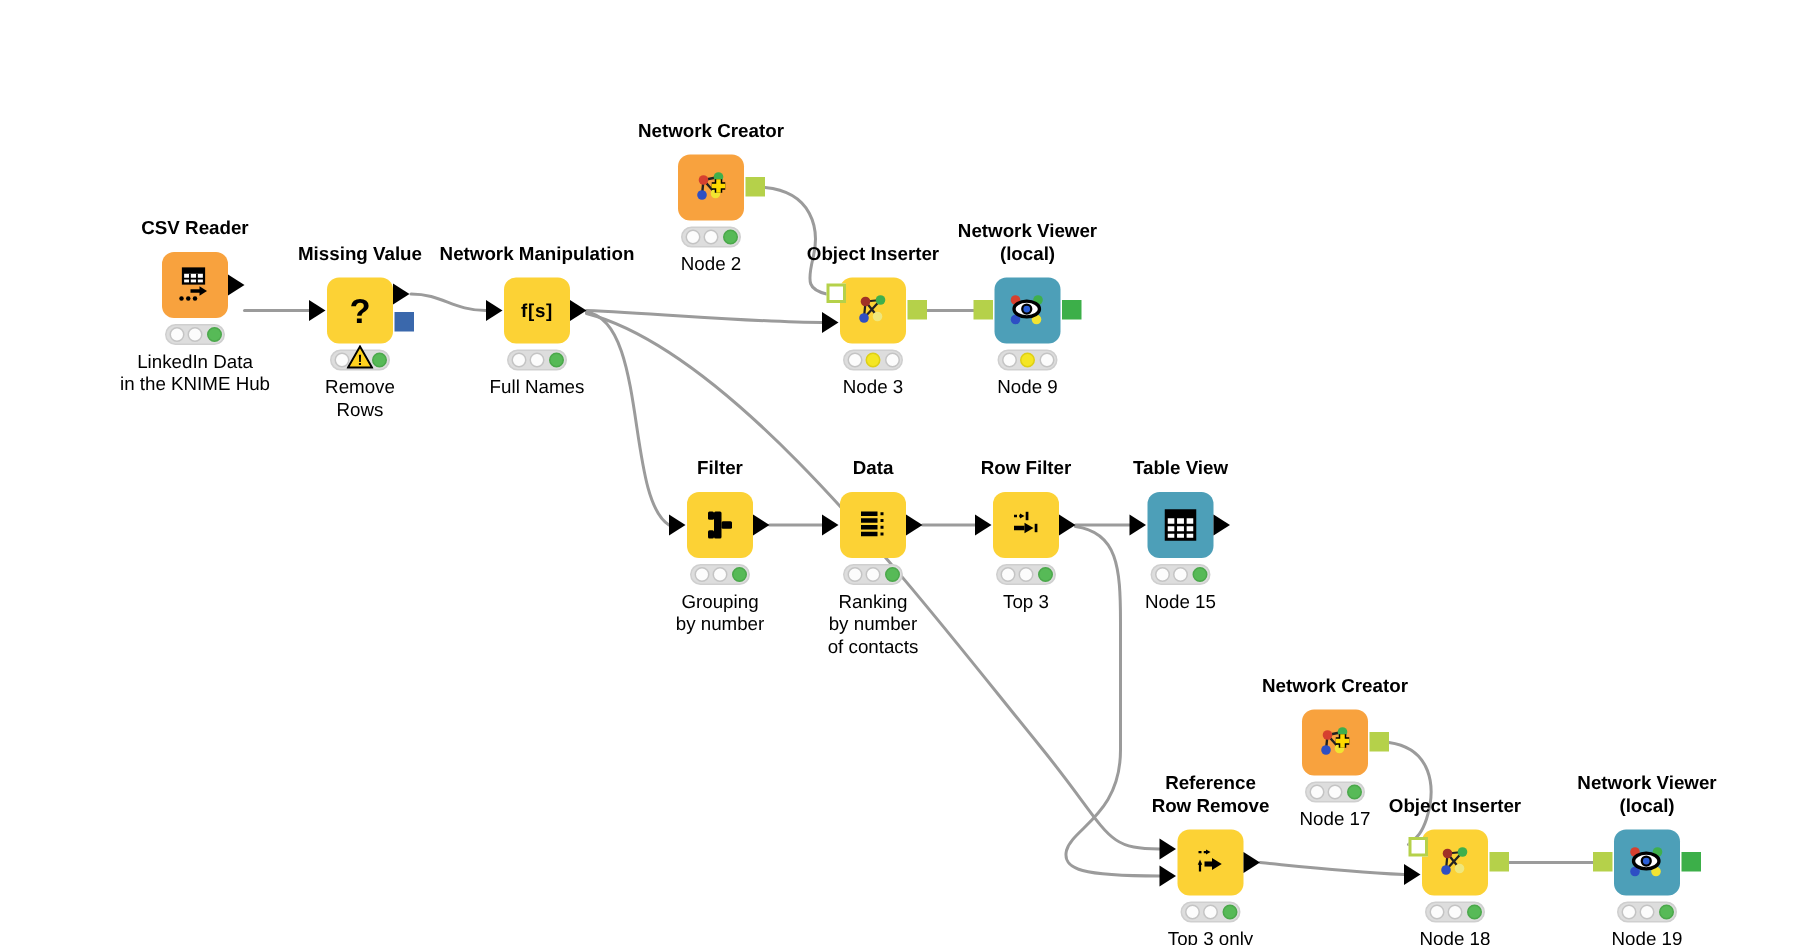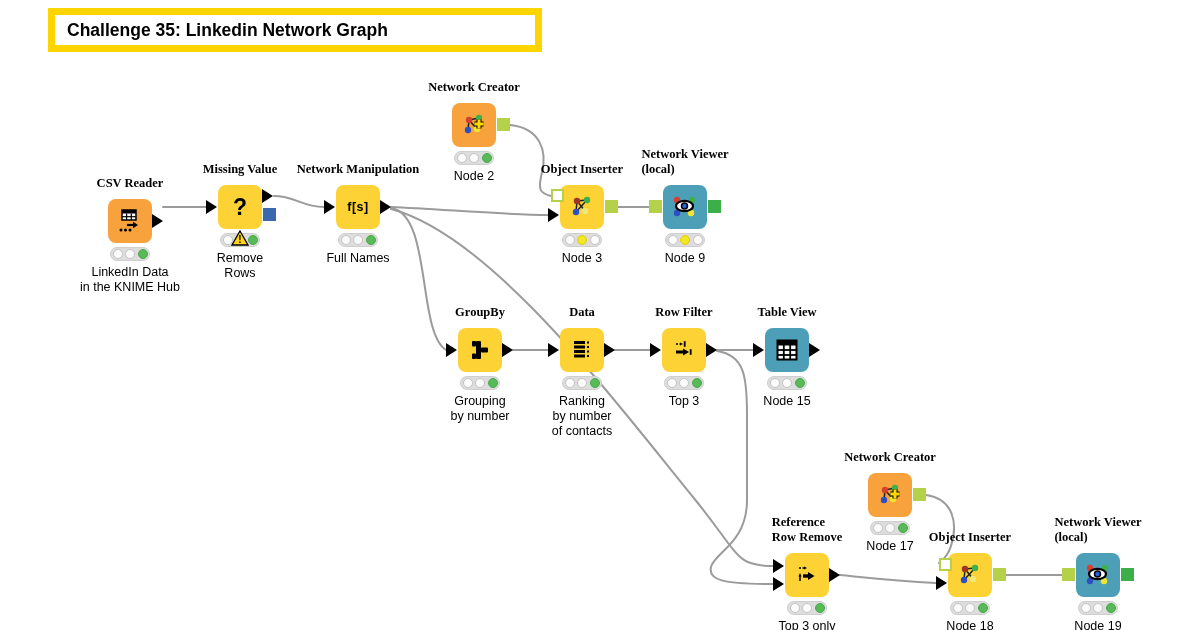--- a/index.html
+++ b/index.html
@@ -14,21 +14,21 @@
   #wires path{stroke:#9B9B9B;stroke-width:2;fill:none;stroke-linecap:round;}
   
   .node{position:absolute;width:44px;height:44px;z-index:2;}
   .body{position:absolute;left:0;top:0;width:44px;height:44px;border-radius:8px;
         display:flex;align-items:center;justify-content:center;}
   .yellow{background:#FCD235;}
   .orange{background:#F8A23E;}
   .teal{background:#4D9FB8;}
   .ntitle{position:absolute;bottom:52px;left:50%;transform:translateX(-50%);
           font-weight:bold;font-size:12.5px;line-height:15px;white-space:pre-line;
-          text-align:left;width:max-content;font-family:Liberation Serif, serif;}
+          text-align:center;width:max-content;}
   .nlabel{position:absolute;top:66px;left:50%;transform:translateX(-50%);
           font-size:12.5px;line-height:15px;white-space:pre-line;text-align:center;width:max-content;}
   
   .traffic{position:absolute;top:48px;left:50%;transform:translateX(-50%);width:40px;height:14px;
            background:#DDDDDD;border:1px solid #CFCFCF;border-radius:8px;box-sizing:border-box;
            display:flex;align-items:center;justify-content:space-between;padding:0 1.5px;}
   .dot{width:10px;height:10px;border-radius:50%;background:#FCFCFC;border:1px solid #C4C4C4;box-sizing:border-box;}
   .traffic[data-state="executed"] .d3,
   .traffic[data-state="warning"]  .d3{background:#57BA57;border-color:#4BA84B;}
   .traffic[data-state="configured"] .d2{background:#F4E623;border-color:#DECF15;}
@@ -43,42 +43,39 @@
   .sq.blue{background:#3A68AC;}
   .sq.hollow{background:#fff;border:2.5px solid #B5D14A;}
   .glyph-q{font-size:23px;font-weight:bold;line-height:1;}
   .glyph-fs{font-size:12.5px;font-weight:bold;letter-spacing:0.5px;}
 </style>
 </head>
 <body>
 
 <div id="canvas">
 
-  <div class="banner">
-    <div class="btxt">Challenge 35: Linkedin Network Graph</div>
-  </div>
 
   <svg id="wires" width="1200" height="630">
     <path d="M 163,207 L 206,207"></path>
     <path d="M 274,196 C 295,196 302,207 324,207"></path>
     <path d="M 391,207 C 440,209 505,215 548,215"></path>
     <path d="M 391,208 C 432,214 417,332 446,350"></path>
     <path d="M 391,209 C 490,235 610,395 693,497 C 741,556 735,566 773,566"></path>
     <path d="M 510,125 C 541,128 547,152 542,172 C 538,189 539,193 551,196"></path>
     <path d="M 618,207 L 649,207"></path>
     <path d="M 513,350 L 548,350"></path>
     <path d="M 615,350 L 650,350"></path>
     <path d="M 717,350 L 753,350"></path>
     <path d="M 717,351 C 745,355 747,378 747,415 L 747,500 C 747,543 715,552 711,567 C 708,580 722,584 773,584"></path>
     <path d="M 926,495 C 954,499 958,524 951,546 C 947,558 943,559 939,563"></path>
     <path d="M 840,575 C 880,579 897,581 936,583"></path>
     <path d="M 1006,575 L 1062,575"></path>
   </svg>
 
-  <div class="node" style="left:108px;top:199px">
+  <div class="node" style="left:108px;top:168px">
     <div class="ntitle">CSV Reader</div>
     <div class="body orange">
       <svg width="30" height="30" viewBox="0 0 30 30">
         <rect x="7" y="4" width="14" height="10" fill="#fff" stroke="#000" stroke-width="1.5"></rect>
         <rect x="7" y="4" width="14" height="3.5" fill="#000"></rect>
         <line x1="11.6" y1="7.5" x2="11.6" y2="14" stroke="#000" stroke-width="1.2"></line>
         <line x1="16.3" y1="7.5" x2="16.3" y2="14" stroke="#000" stroke-width="1.2"></line>
         <line x1="7" y1="10.7" x2="21" y2="10.7" stroke="#000" stroke-width="1.2"></line>
         <path d="M12 19 H18.5" stroke="#000" stroke-width="2.2"></path>
         <path d="M18 15.8 L23 19 L18 22.2 Z" fill="#000"></path>
@@ -206,21 +203,21 @@
     <span class="sq green" style="left:45px;top:15px"></span>
     <div class="traffic" data-state="configured">
       <span class="dot d1"></span>
         <span class="dot d2"></span>
         <span class="dot d3"></span>
     </div>
     <div class="nlabel">Node 9</div>
   </div>
 
   <div class="node" style="left:458px;top:328px">
-    <div class="ntitle">GroupBy</div>
+    <div class="ntitle">Filter</div>
     <div class="body yellow">
       <svg width="30" height="30" viewBox="0 0 30 30">
         <rect x="7" y="6" width="4" height="5.5" fill="#000" rx="1"></rect>
         <rect x="7" y="18.5" width="4" height="5.5" fill="#000" rx="1"></rect>
         <rect x="11" y="6" width="5" height="18" fill="#000" rx="1"></rect>
         <rect x="16" y="12.5" width="7" height="5" fill="#000" rx="1"></rect>
       </svg>
     </div>
     <span class="tri" style="left:-12px;top:15px"></span>
     <span class="tri" style="left:44px;top:15px"></span>

